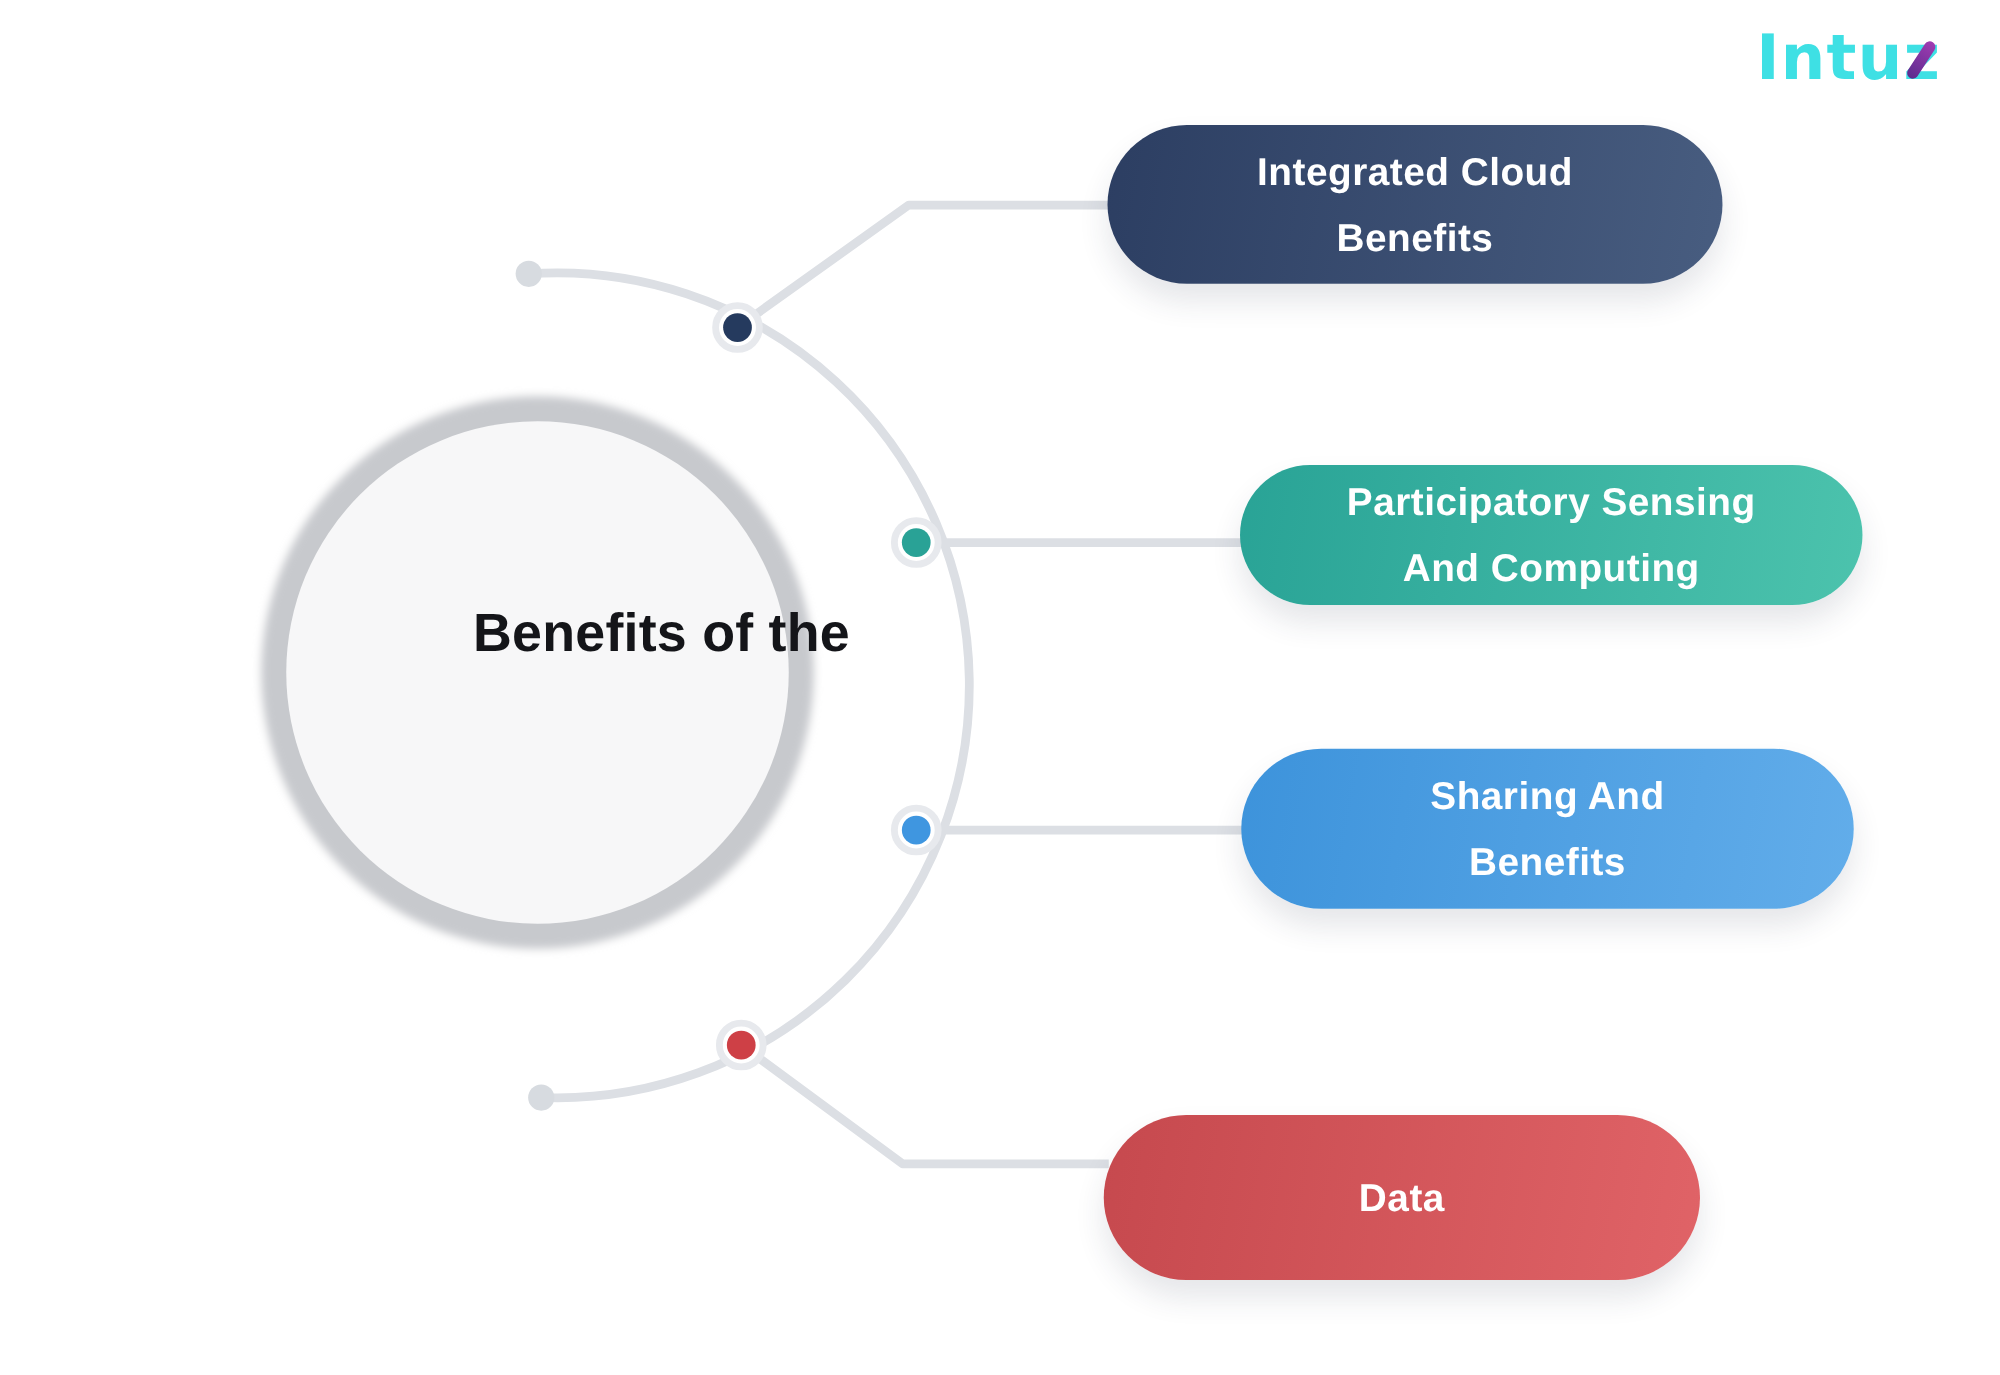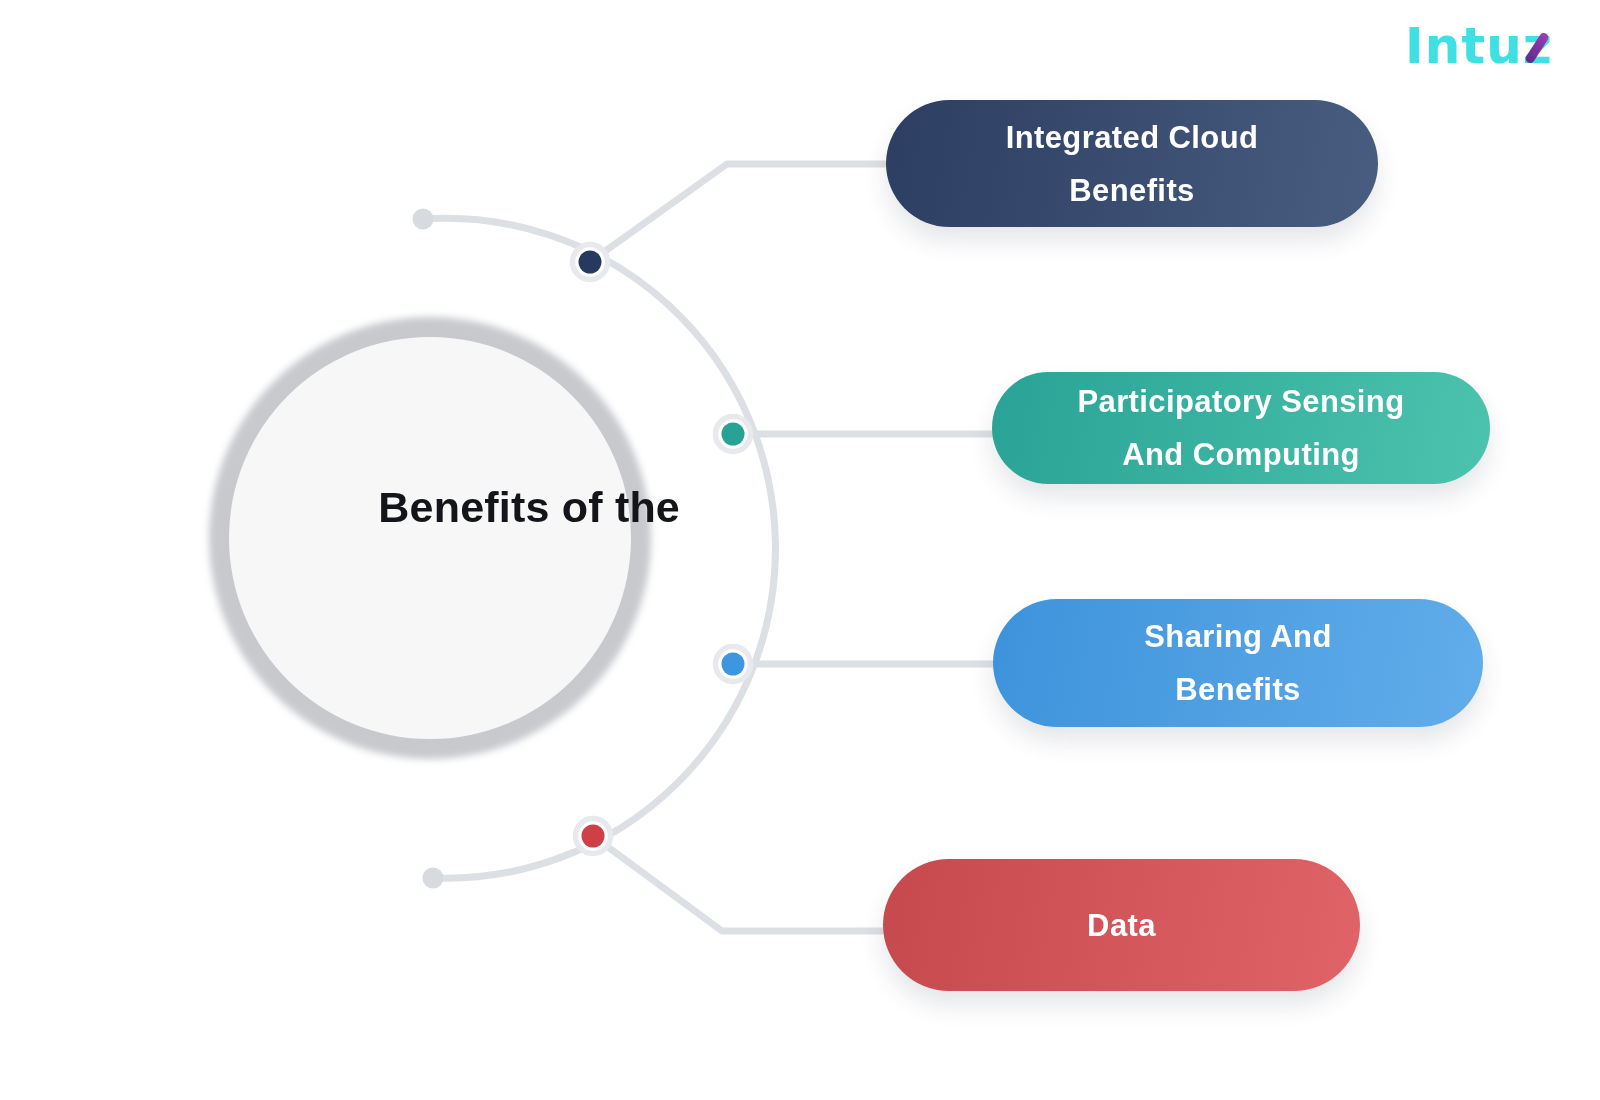--- a/index.html
+++ b/index.html
@@ -15,21 +15,21 @@
     display:flex; flex-direction:column;
     align-items:center; justify-content:center;
     color:#ffffff; font-weight:bold; font-size:31px;
     line-height:53px; letter-spacing:0.4px; text-align:center;
     box-shadow: 0 14px 24px rgba(40,50,70,0.12);
   }
   .pill .line { white-space:nowrap; }
   .pill1 { left:886px; top:100px;  width:492px; height:127px; border-radius:64px; }
   .pill2 { left:992px; top:372px;  width:498px; height:112px; border-radius:63px; }
   .pill3 { left:993px; top:599px;  width:490px; height:128px; border-radius:64px; }
-  .pill4 { left:883px; top:859px;  width:477px; height:132px; border-radius:66px; }
+  .pill4 { left:883px; top:892px;  width:477px; height:132px; border-radius:66px; }
 
   .center-label {
     position:absolute; left:180px; top:474px; width:500px;
     text-align:right; font-weight:bold; font-size:43px;
     line-height:66px; color:#141519; letter-spacing:0.2px;
   }
 
   .logo { position:absolute; top:10px; right:36px; }
 </style>
 </head>

